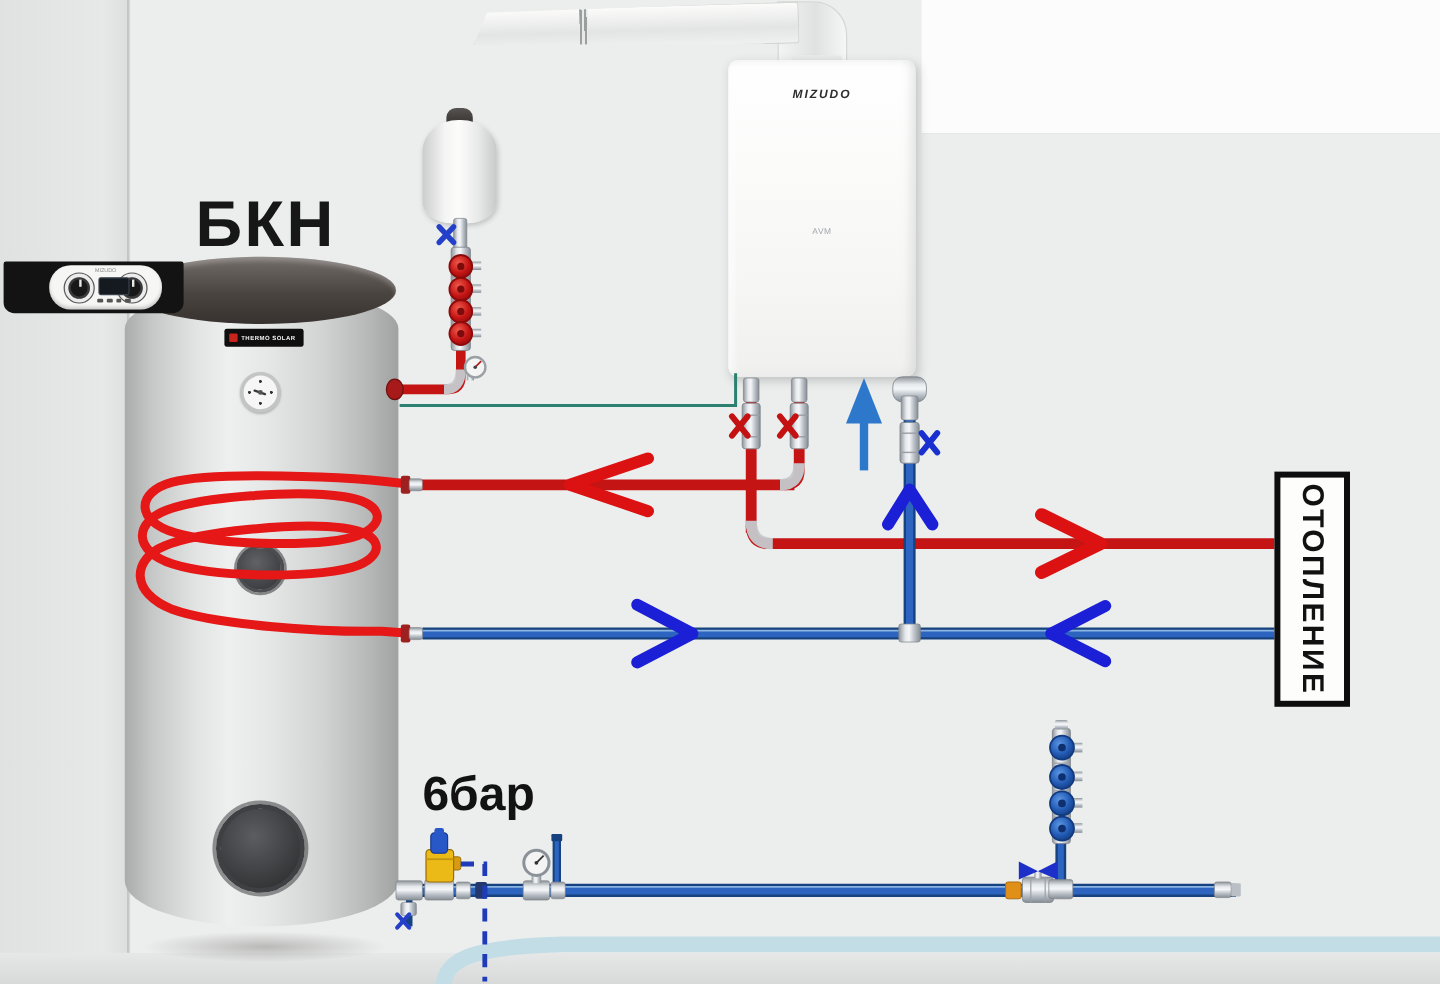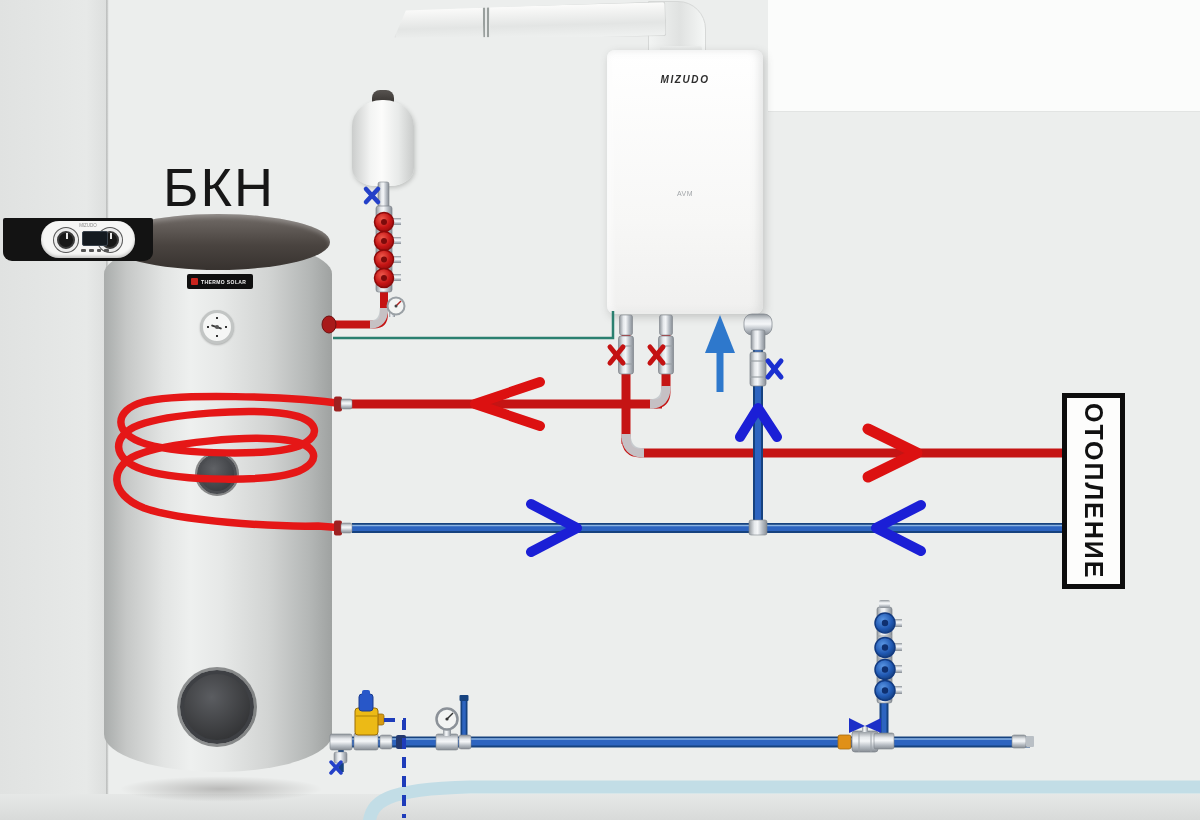--- a/index.html
+++ b/index.html
@@ -50,21 +50,21 @@
       radial-gradient(circle at 50% 88%,#333 1px,transparent 1.4px),
       radial-gradient(circle at 12% 50%,#333 1px,transparent 1.4px);}
   .tank-sensor{left:93px;top:240px;width:40px;height:40px;border-radius:50%;
     background:radial-gradient(circle at 40% 35%,#606266,#3c3e42 75%);
     border:3px solid #4b4d51;box-shadow:0 0 0 2px rgba(35,36,38,.5);}
   .tank-cover{left:76px;top:456px;width:74px;height:74px;border-radius:50%;
     background:radial-gradient(circle at 42% 35%,#5b5d61,#333436 78%);
     border:4px solid #3e4044;box-shadow:0 0 0 3px rgba(25,26,28,.45);}
 
   
-  .bkn-label{left:163px;top:156px;font-size:54px;font-weight:400;color:#171717;
+  .bkn-label{left:163px;top:156px;font-size:54px;font-weight:700;color:#171717;
     letter-spacing:2px;}
   .bar-label{left:352px;top:640px;font-size:40px;font-weight:800;color:#121212;}
 
   
   .flue-tube{left:394px;top:5px;width:272px;height:35px;
     background:linear-gradient(180deg,#fbfbfa,#e3e5e4 60%,#eff1f0);
     border:1px solid #d4d6d5;border-radius:3px;transform:rotate(-1.6deg);
     clip-path:polygon(0 82%,4.5% 6%,100% 0,100% 100%);}
   .flue-ring{left:88px;top:0;width:7px;height:35px;
     background:repeating-linear-gradient(90deg,#9aa09e 0 2px,#e8eae9 2px 4px);}
@@ -140,20 +140,21 @@
     <div class="abs tank-thermo">
       <div class="abs thermo-ticks"></div>
       <div class="abs thermo-needle"></div>
       <div class="abs thermo-dot"></div>
     </div>
     <div class="abs tank-sensor"></div>
     <div class="abs tank-cover"></div>
   </div>
 
   <div class="abs bkn-label">БКН</div>
+  <div class="abs bar-label">6бар</div>
 
   <div class="abs boiler">
     <div class="abs boiler-brand">MIZUDO</div>
     <div class="abs boiler-model">AVM</div>
   </div>
   <div class="abs boiler-panel"></div>
   <div class="abs boiler-cluster">
     <div class="abs cluster-brand">MIZUDO</div>
     <div class="abs knob k1">
         <span class="knob-tick"></span>

